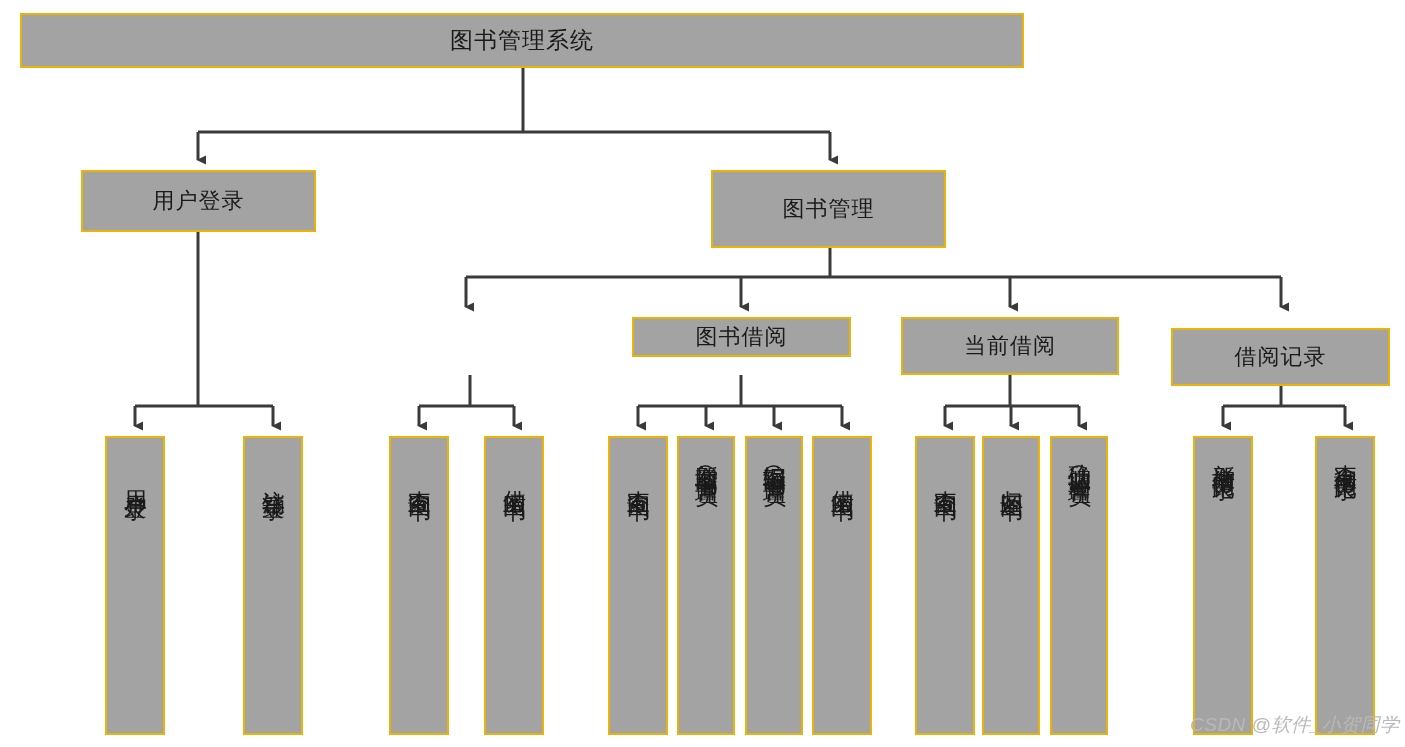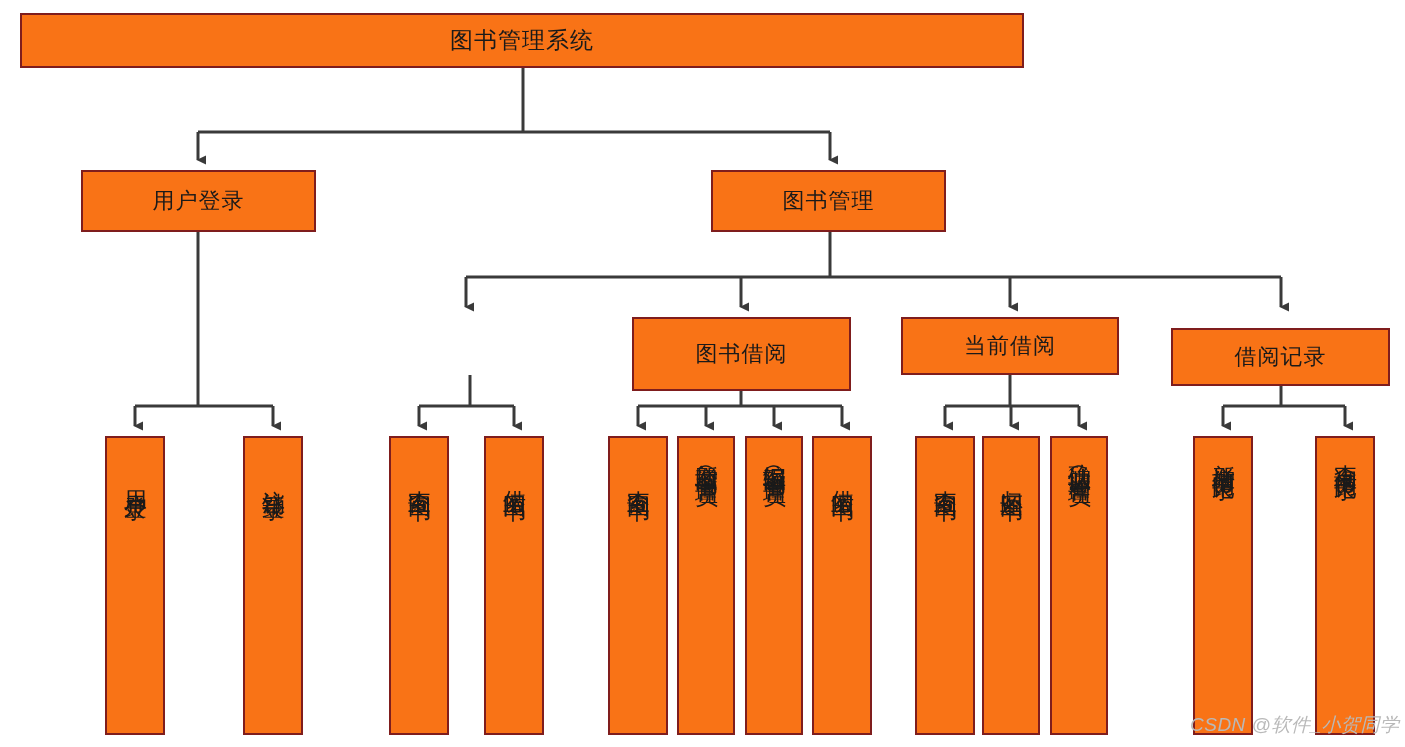--- a/index.html
+++ b/index.html
@@ -24,22 +24,22 @@
     left: 0;
     top: 0;
     width: 1405px;
     height: 747px;
     pointer-events: none;
   }
   
   .node {
     position: absolute;
     box-sizing: border-box;
-    background: #f97316;
-    border: 2px solid #7f1d1d;
+    background: #a3a3a3;
+    border: 2px solid #eab308;
     display: flex;
     align-items: center;
     justify-content: center;
     color: #1a1a1a;
     z-index: 2;
   }
   .node .label {
     display: block;
     text-align: center;
     line-height: 1.18;
@@ -134,25 +134,25 @@
     </g>
   </svg>
 
   <div class="node h" id="node-root" style="left:20px; top:13px; width:1004px; height:55px;">
     <span class="label">图书管理系统</span>
   </div>
 
   <div class="node h" style="left:81px; top:170px; width:235px; height:62px;">
     <span class="label">用户登录</span>
   </div>
-  <div class="node h" style="left:711px; top:170px; width:235px; height:62px;">
+  <div class="node h" style="left:711px; top:170px; width:235px; height:78px;">
     <span class="label">图书管理</span>
   </div>
 
-  <div class="node h" style="left:632px; top:317px; width:219px; height:74px;">
+  <div class="node h" style="left:632px; top:317px; width:219px; height:40px;">
     <span class="label">图书借阅</span>
   </div>
   <div class="node h" style="left:901px; top:317px; width:218px; height:58px;justify-content:center;">
     <span class="label">当前借阅</span>
   </div>
   <div class="node h" style="left:1171px; top:317px; width:219px; height:58px;margin-top:11px;">
     <span class="label">借阅记录</span>
   </div>
 
   <div class="node v" style="left:105px; top:436px; width:60px; height:299px;">

